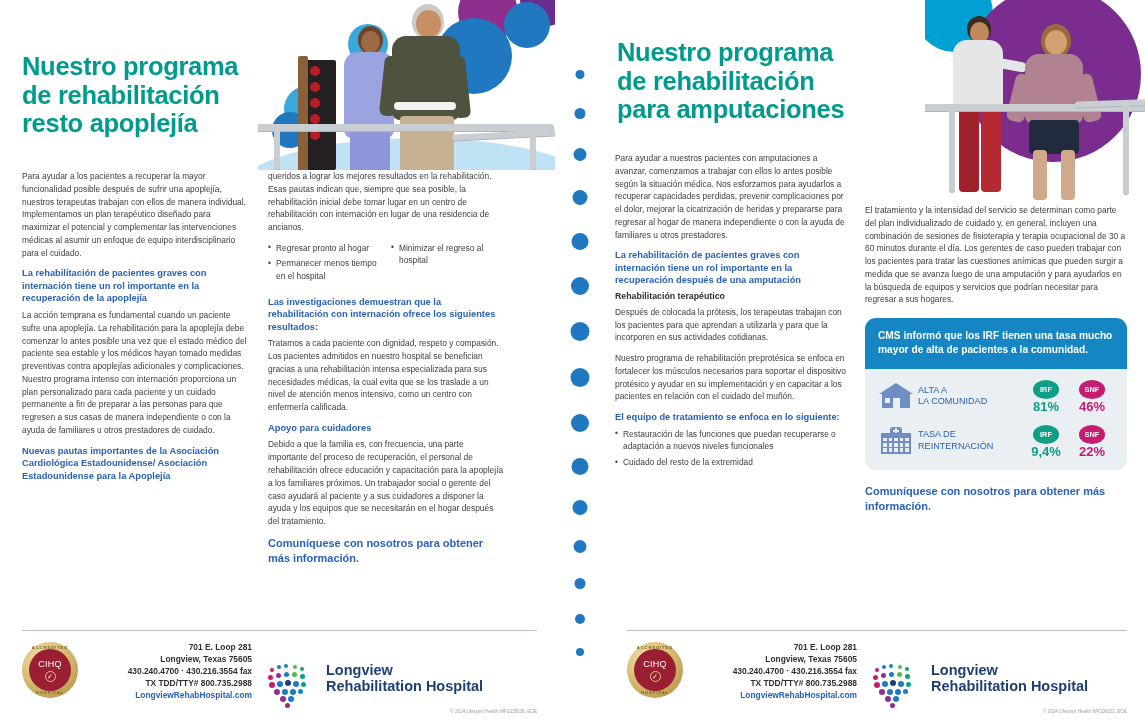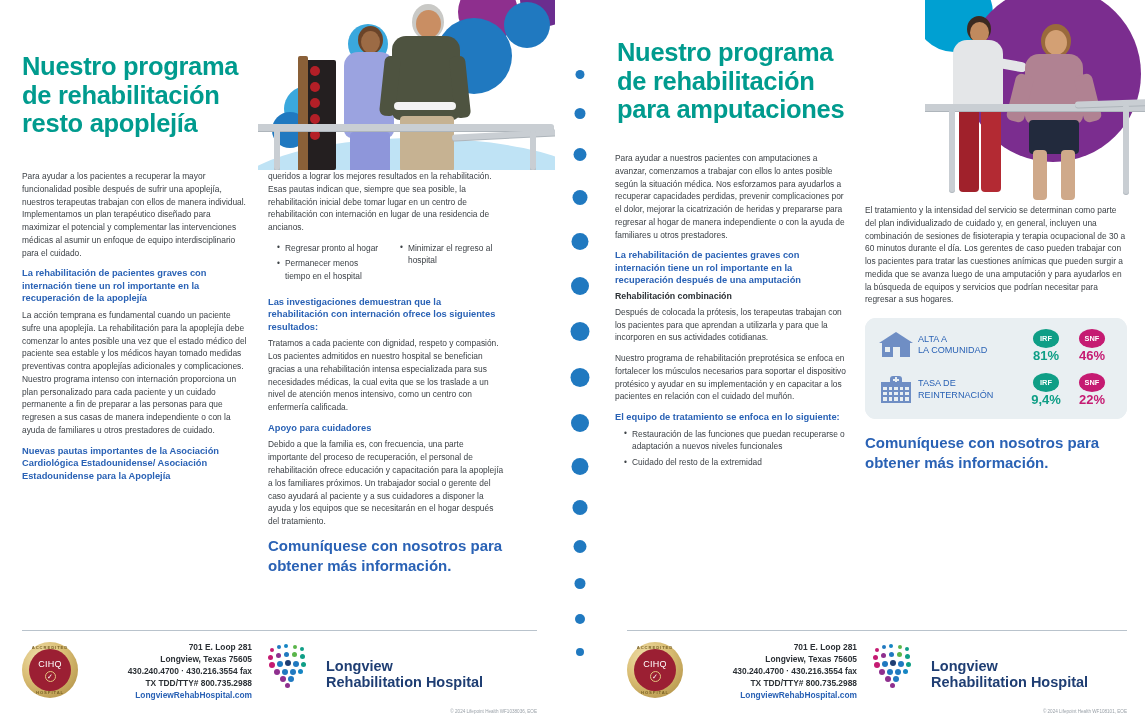--- a/index.html
+++ b/index.html
@@ -60,26 +60,26 @@
   }
   h3.sub {
     color: #2a62b5; font-size: 9.3px; font-weight: bold;
     line-height: 1.35; margin-bottom: 4px; margin-top: 2px;
   }
   h4.subdark {
     color: #2c3136; font-size: 8.8px; font-weight: bold;
     line-height: 1.35; margin-bottom: 3px;
   }
   p.cta {
-    color: #2a62b5; font-size: 15px; font-weight: bold; line-height: 1.38;
+    color: #2a62b5; font-size: 11px; font-weight: bold; line-height: 1.38;
   }
   ul.bullets { list-style: none; margin-bottom: 8px; }
   ul.bullets li {
     position: relative; padding-left: 8px; color: #3d4247;
-    font-size: 8.4px; line-height: 1.5; margin-bottom: 3px; margin-left: 9px;
+    font-size: 8.4px; line-height: 1.5; margin-bottom: 3px;
   }
   ul.bullets li::before {
     content: "•"; position: absolute; left: 0; top: -0.5px; color: #3d4247;
   }
   .bullet-two { display: flex; gap: 10px; }
   .bullet-two ul { flex: 1; }
 
   
   .statcard {
     position: absolute; left: 862px - 605px; width: 262px;
@@ -182,21 +182,21 @@
   .seal-check {
     margin-top: 2px; width: 11px; height: 11px; border-radius: 50%;
     border: 1px solid #e3c57f; color: #fff; font-size: 7px; line-height: 10px;
     text-align: center;
   }
   .addr {
     margin-left: 14px; text-align: right; width: 160px;
     color: #2c3136; font-size: 8.4px; font-weight: bold; line-height: 1.42;
   }
   .addr .url { color: #2a62b5; }
-  .logo-wrap { margin-left: 14px; display: flex; align-items: flex-end; }
+  .logo-wrap { margin-left: 14px; display: flex; align-items: flex-start; margin-top: 20px; }
   .dotheart { width: 52px; height: 48px; position: relative; flex: 0 0 52px; }
   .dotheart i { position: absolute; border-radius: 50%; }
   .logo-text {
     margin-left: 8px; color: #1f3e73; font-weight: bold; line-height: 1.12;
   }
   .logo-l1 { font-size: 14.5px; }
   .logo-l2 { font-size: 14.5px; }
   .copyright {
     position: absolute; right: 18px; bottom: 6px;
     color: #9aa1a8; font-size: 4.6px;
@@ -395,34 +395,35 @@
         <div>Nuestro programa</div>
         <div>de rehabilitación</div>
         <div>para amputaciones</div>
       </div>
     </div>
 
     <div class="cols" style="left:10px; top:152px; width:520px;">
       <div class="col" style="width:232px;">
         <p class="body">Para ayudar a nuestros pacientes con amputaciones a avanzar, comenzamos a trabajar con ellos lo antes posible según la situación médica. Nos esforzamos para ayudarlos a recuperar capacidades perdidas, prevenir complicaciones por el dolor, mejorar la cicatrización de heridas y prepararse para regresar al hogar de manera independiente o con la ayuda de familiares u otros prestadores.</p>
         <h3 class="sub">La rehabilitación de pacientes graves con internación tiene un rol importante en la recuperación después de una amputación</h3>
-        <h4 class="subdark">Rehabilitación combinación</h4>
+        <h4 class="subdark">Rehabilitación terapéutico</h4>
         <p class="body">Después de colocada la prótesis, los terapeutas trabajan con los pacientes para que aprendan a utilizarla y para que la incorporen en sus actividades cotidianas.</p>
         <p class="body">Nuestro programa de rehabilitación preprotésica se enfoca en fortalecer los músculos necesarios para soportar el dispositivo protésico y ayudar en su implementación y en capacitar a los pacientes en relación con el cuidado del muñón.</p>
         <h3 class="sub">El equipo de tratamiento se enfoca en lo siguiente:</h3>
         <ul class="bullets">
           <li>Restauración de las funciones que puedan recuperarse o adaptación a nuevos niveles funcionales</li>
           <li>Cuidado del resto de la extremidad</li>
         </ul>
       </div>
 
       <div class="col" style="width:262px; padding-top:52px;">
         <p class="body">El tratamiento y la intensidad del servicio se determinan como parte del plan individualizado de cuidado y, en general, incluyen una combinación de sesiones de fisioterapia y terapia ocupacional de 30 a 60 minutos durante el día. Los gerentes de caso pueden trabajar con los pacientes para tratar las cuestiones anímicas que pueden surgir a medida que se avanza luego de una amputación y para ayudarlos en la búsqueda de equipos y servicios que podrían necesitar para regresar a sus hogares.</p>
 
         <div class="statcard" style="position:relative; left:0; margin-top:12px;">
+          <div class="stat-head">CMS informó que los IRF tienen una tasa mucho mayor de alta de pacientes a la comunidad.</div>
           <div class="stat-body">
 
             <div class="stat-row">
               <div class="stat-icon">
                 <div class="house-roof"></div>
                   <div class="house-body"></div>
                 <div class="house-door"></div>
                   <div class="house-win"></div>
               </div>
               <div class="stat-label">

